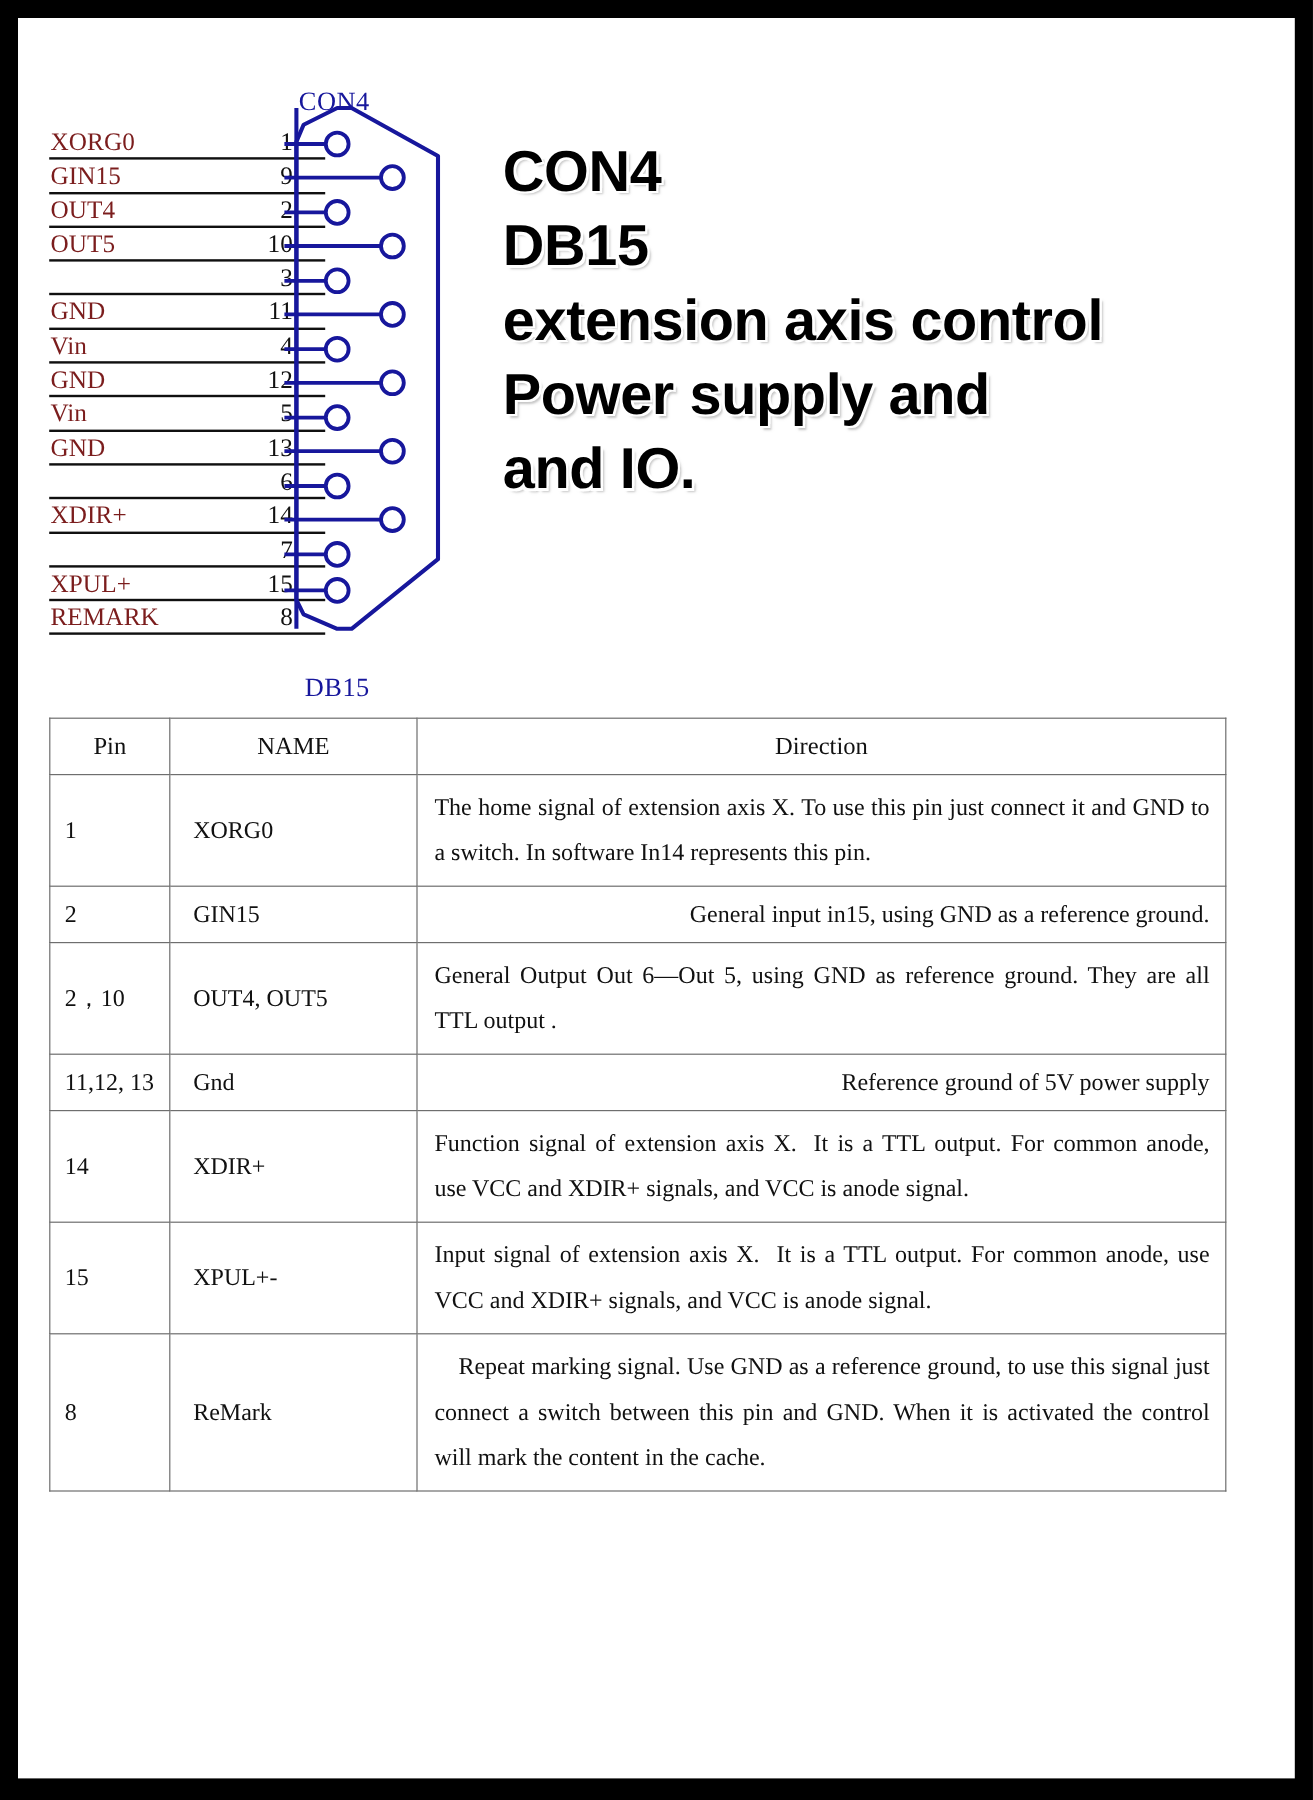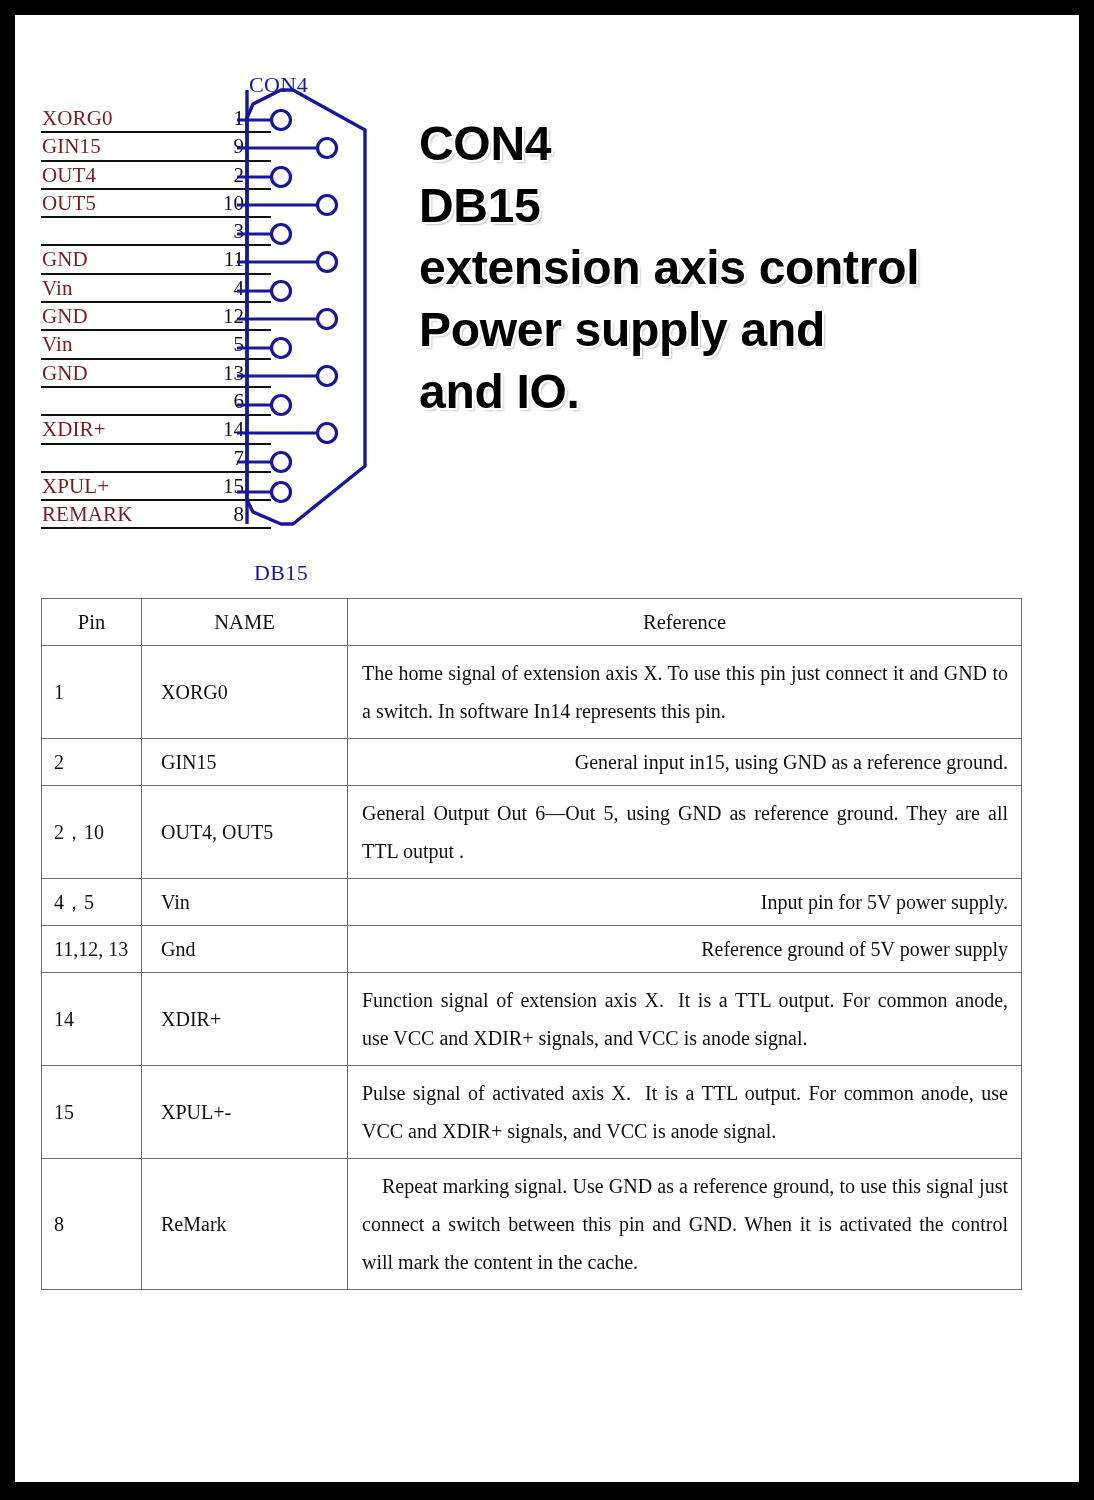--- a/index.html
+++ b/index.html
@@ -334,58 +334,53 @@
   <table id="pin-table">
     <colgroup>
       <col class="c-pin">
         <col class="c-name">
         <col class="c-func">
     </colgroup>
     <thead>
       <tr>
         <td>Pin</td>
         <td>NAME</td>
-        <td>Reference</td>
+        <td>Direction</td>
       </tr>
     </thead>
     <tbody>
       <tr>
         <td class="cell-pin">1</td>
         <td class="cell-name">XORG0</td>
         <td class="cell-func">The home signal of extension axis X. To use this pin just connect it and GND to a switch. In software In14 represents this pin.</td>
       </tr>
       <tr>
         <td class="cell-pin">2</td>
         <td class="cell-name">GIN15</td>
         <td class="cell-func one-line">General input in15, using GND as a reference ground.</td>
       </tr>
       <tr>
         <td class="cell-pin">2，10</td>
         <td class="cell-name">OUT4, OUT5</td>
         <td class="cell-func">General Output Out 6—Out 5, using GND as reference ground. They are all TTL output .</td>
       </tr>
       <tr>
-        <td class="cell-pin">4，5</td>
-        <td class="cell-name">Vin</td>
-        <td class="cell-func one-line">Input pin for 5V power supply.</td>
-      </tr>
-      <tr>
         <td class="cell-pin">11,12, 13</td>
         <td class="cell-name">Gnd</td>
         <td class="cell-func one-line">Reference ground of 5V power supply</td>
       </tr>
       <tr>
         <td class="cell-pin">14</td>
         <td class="cell-name">XDIR+</td>
         <td class="cell-func gap2"><span>Function signal of extension axis X.</span><span class="sp"></span><span>It is a TTL output. For common anode, use VCC and XDIR+ signals, and VCC is anode signal.</span></td>
       </tr>
       <tr>
         <td class="cell-pin">15</td>
         <td class="cell-name">XPUL+-</td>
-        <td class="cell-func gap2"><span>Pulse signal of activated axis X.</span><span class="sp"></span><span>It is a TTL output. For common anode, use VCC and XDIR+ signals, and VCC is anode signal.</span></td>
+        <td class="cell-func gap2"><span>Input signal of extension axis X.</span><span class="sp"></span><span>It is a TTL output. For common anode, use VCC and XDIR+ signals, and VCC is anode signal.</span></td>
       </tr>
       <tr>
         <td class="cell-pin">8</td>
         <td class="cell-name">ReMark</td>
         <td class="cell-func indent-para">Repeat marking signal. Use GND as a reference ground, to use this signal just connect a switch between this pin and GND. When it is activated the control will mark the content in the cache.</td>
       </tr>
     </tbody>
   </table>
 
 </div>

